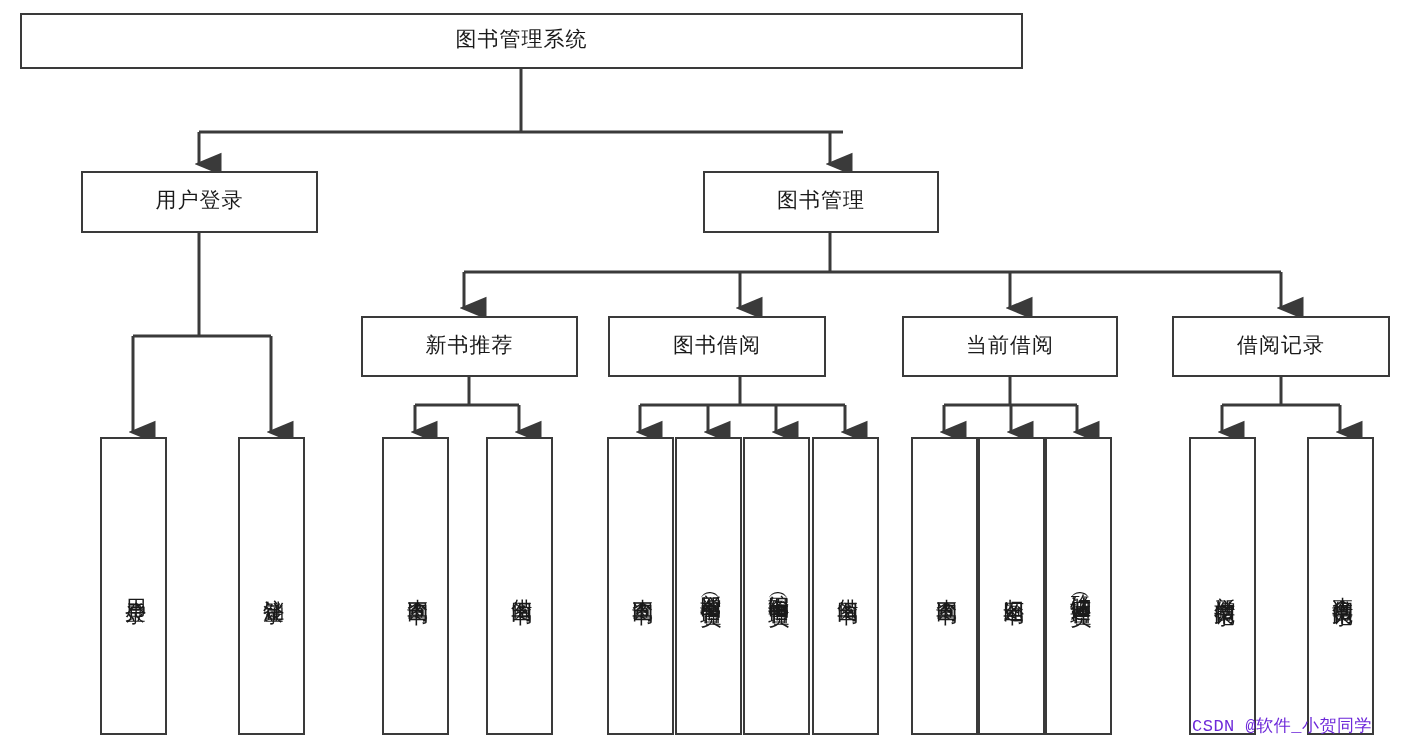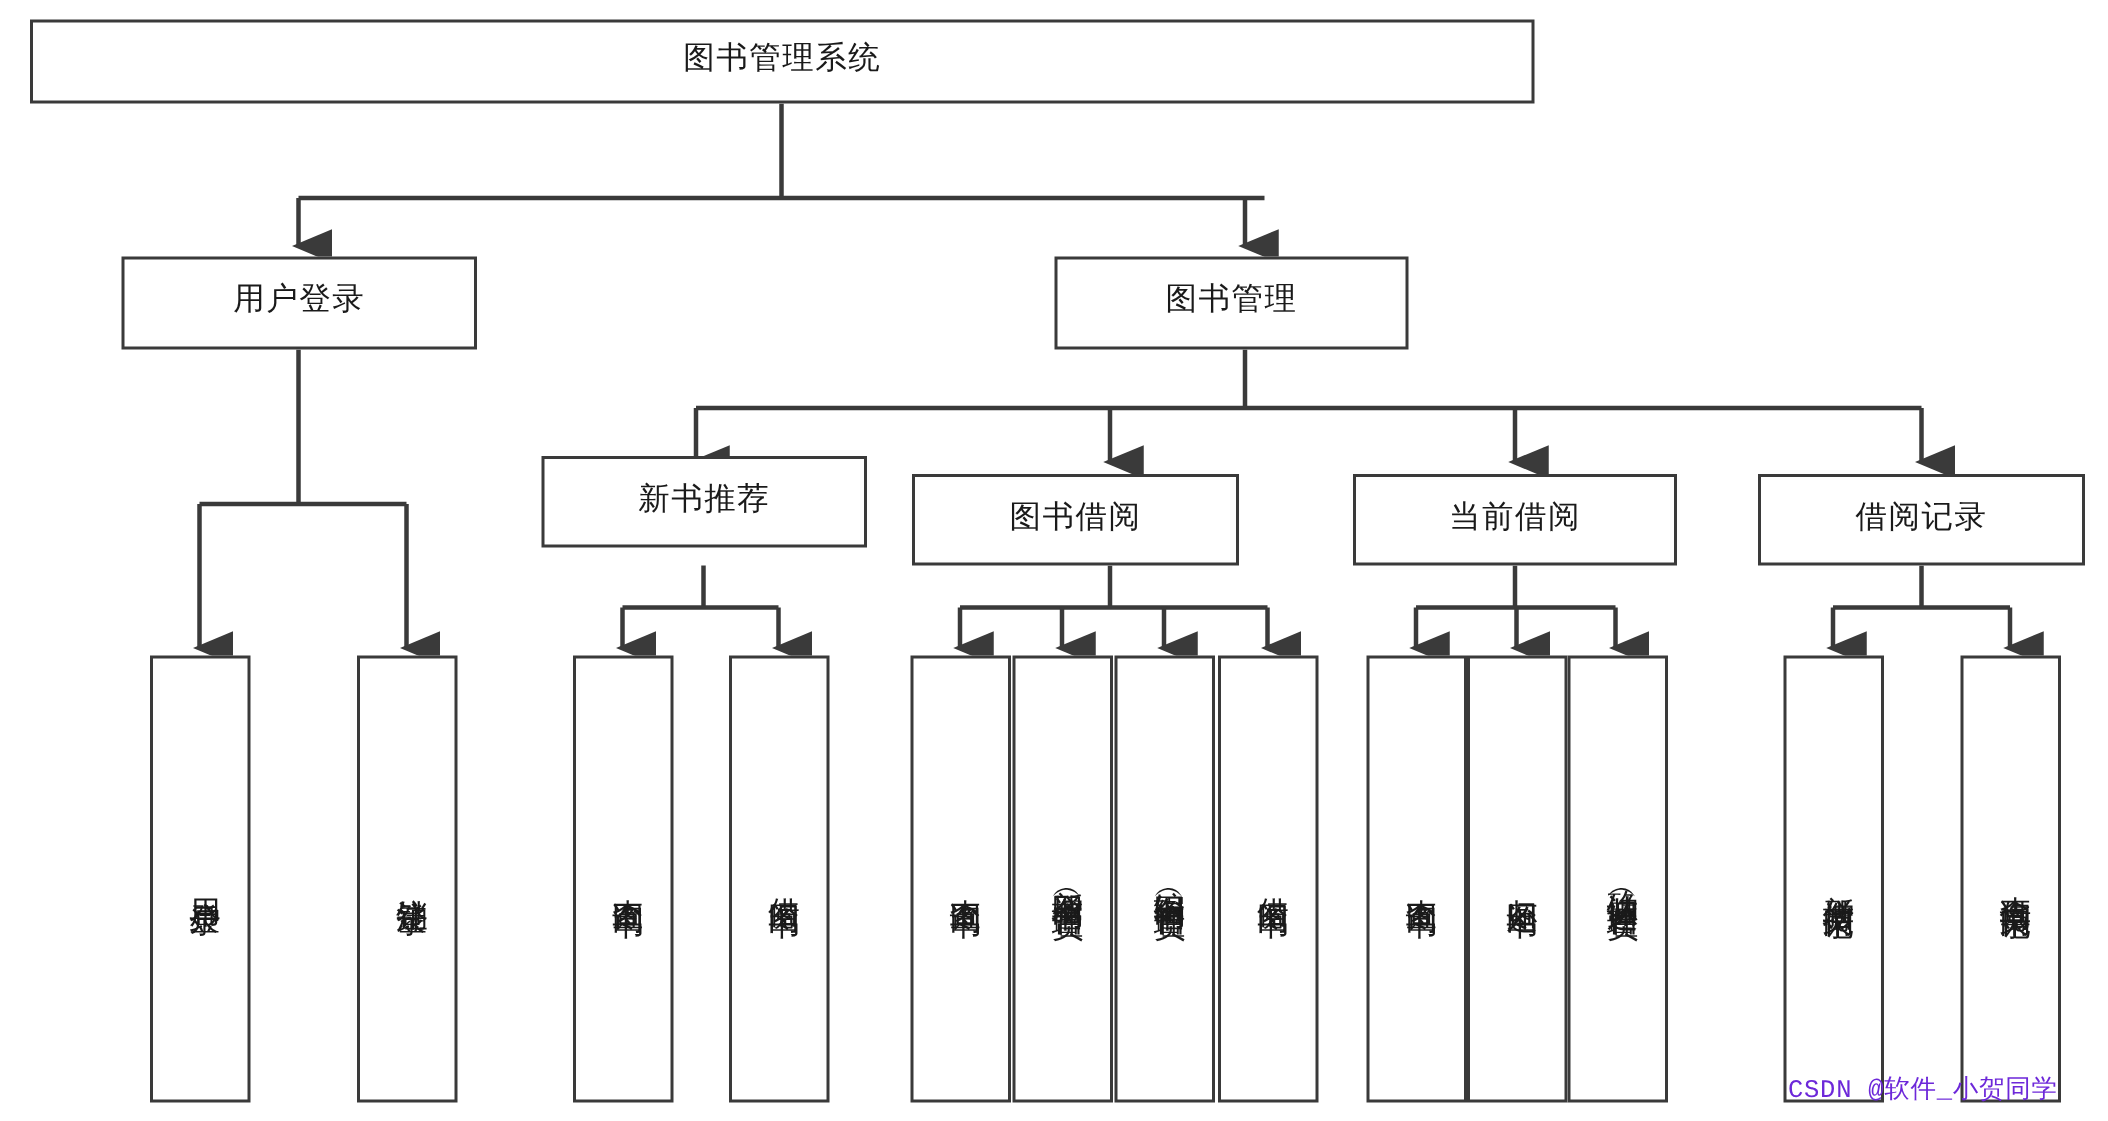--- a/index.html
+++ b/index.html
@@ -77,21 +77,21 @@
     <span class="lbl-h">图书管理系统</span>
   </div>
 
   <div class="node h" style="left:81px;top:171px;width:237px;height:62px;">
     <span class="lbl-h">用户登录</span>
   </div>
   <div class="node h" style="left:676px;top:171px;width:236px;height:62px;margin-left:27px;">
     <span class="lbl-h">图书管理</span>
   </div>
 
-  <div class="node h" style="left:361px;top:304px;width:217px;height:61px;align-items:center;">
+  <div class="node h" style="left:361px;top:316px;width:217px;height:61px;align-items:center;">
     <span class="lbl-h">新书推荐</span>
   </div>
   <div class="node h" style="left:608px;top:316px;width:218px;height:61px;">
     <span class="lbl-h">图书借阅</span>
   </div>
   <div class="node h" style="left:902px;top:316px;width:216px;height:61px;">
     <span class="lbl-h">当前借阅</span>
   </div>
   <div class="node h" style="left:1172px;top:316px;width:218px;height:61px;text-align:right;">
     <span class="lbl-h">借阅记录</span>

